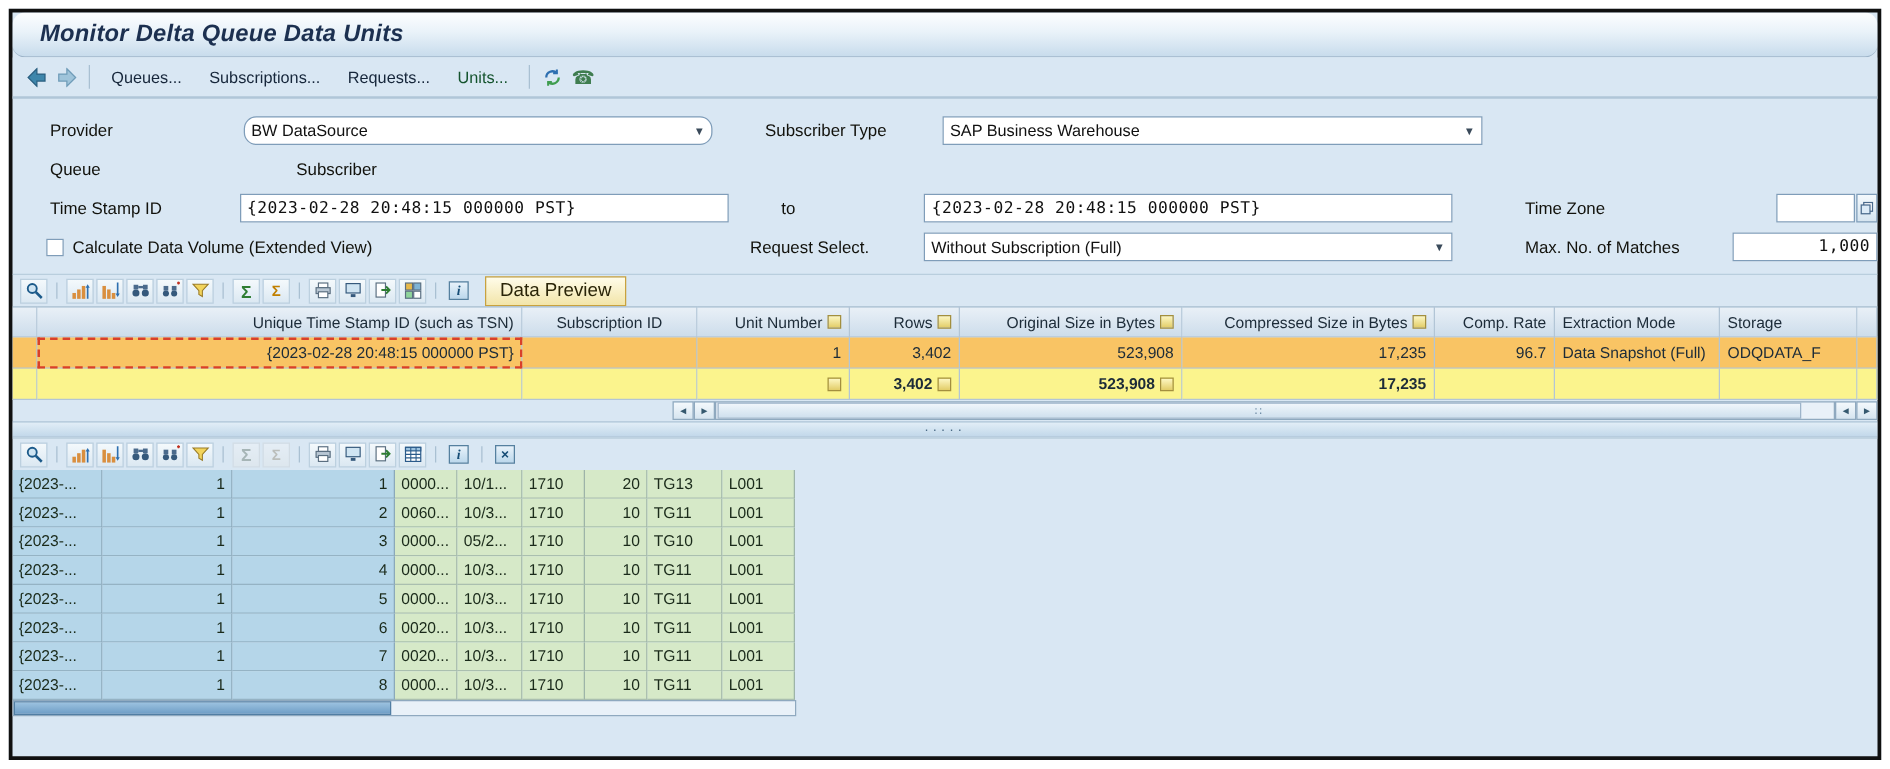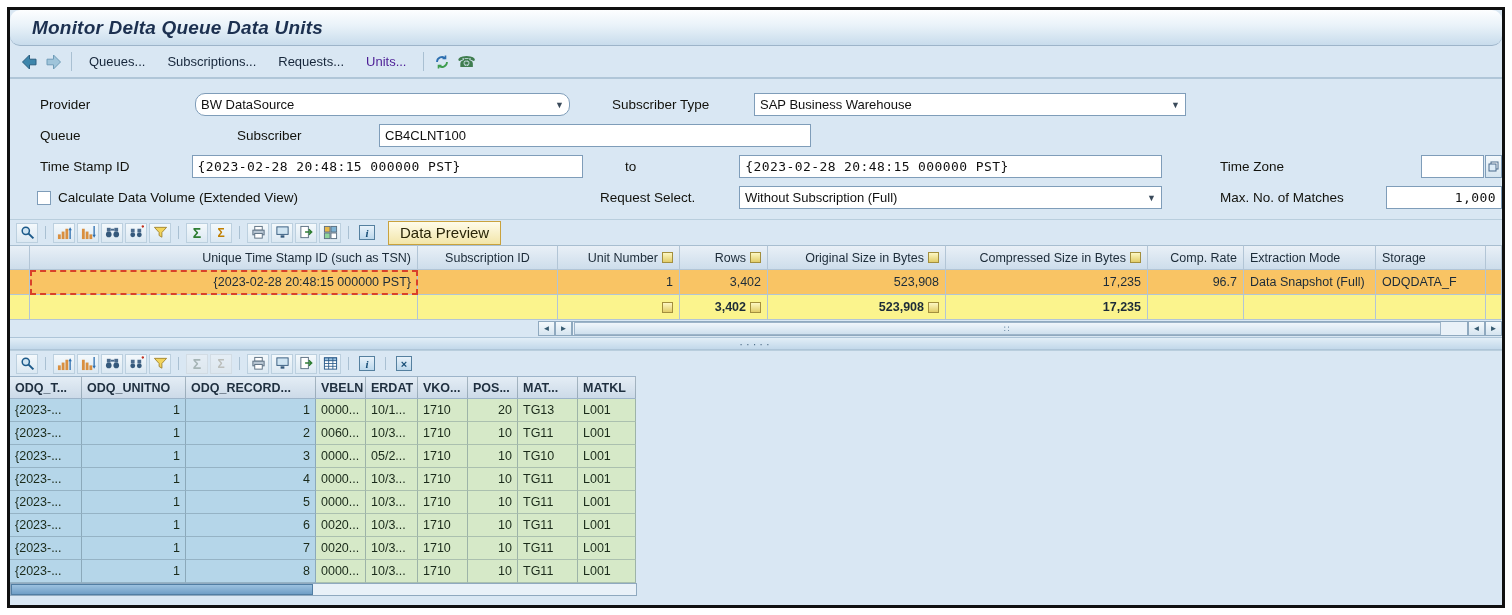--- a/index.html
+++ b/index.html
@@ -11,21 +11,21 @@
   .titlebar { flex:0 0 36px; background:linear-gradient(180deg,#fdfeff 0%,#e9f2f9 45%,#c8dcec 100%);
               border-bottom:1px solid #9db4c9; display:flex; align-items:center; padding-left:22px;border-radius:10px; }
   .title { font-size:19px; font-weight:bold; font-style:italic; color:#1c3050; letter-spacing:.2px; }
 
   
   .toolbar { flex:0 0 33px; display:flex; align-items:center; gap:2px; padding:0 8px;
              border-bottom:2px solid #b0c6d8; background:#d9e7f3; }
   .navbtn { width:22px; height:20px; display:flex; align-items:center; justify-content:center; }
   .tbtn { background:none; border:1px solid transparent; font:13px "Liberation Sans",sans-serif;
           color:#16263a; padding:3px 9px; }
-  .tbtn.disabled { color:#4c1d95; }
+  .tbtn.disabled { color:#14532d; }
   .sep { width:1px; align-self:stretch; margin:6px 5px; background:#a9c0d2; }
   .ic { width:22px; height:20px; display:flex; align-items:center; justify-content:center;
         border:1px solid #bcd0df; background:linear-gradient(#f4f9fc,#dcc 0); background:linear-gradient(#f4f9fc,#dbe8f2); }
   .ic.flat { border-color:transparent; background:none; }
   .ic.dis { opacity:.4; filter:grayscale(.8); }
   .sigma { color:#2e7d32; font-weight:bold; font-size:14px; line-height:1; }
   .sigma.sub { color:#c07f00; font-size:12px; }
   .boxglyph { width:16px; height:15px; display:flex; align-items:center; justify-content:center;
               background:linear-gradient(#e8f2fa,#bcd8ec); border:1px solid #55809f; color:#164d76;
               font-weight:bold; font-size:11px; }
@@ -150,23 +150,20 @@
       <span class="lab l2">Subscriber Type</span>
       <div class="field combo f2">
         <span>SAP Business Warehouse</span>
         <span class="dd">▼</span>
       </div>
     </div>
 
     <div class="frow">
       <span class="lab l1">Queue</span>
       <span class="lab l2">Subscriber</span>
-      <div class="field f2">
-            <span>CB4CLNT100</span>
-          </div>
     </div>
 
     <div class="frow">
       <span class="lab l1">Time Stamp ID</span>
       <div class="field f1b mono">
             <span>{2023-02-28 20:48:15 000000 PST}</span>
           </div>
       <span class="lab l2" style="width:117px;">to</span>
       <div class="field f2 mono">
             <span>{2023-02-28 20:48:15 000000 PST}</span>
@@ -463,31 +460,20 @@
     <span class="ic flat">
           <span class="boxglyph serif">i</span>
         </span>
     <span class="sep"></span>
     <span class="ic flat">
           <span class="boxglyph">×</span>
         </span>
   </div>
 
   <div>
-    <div class="g2row g2head">
-      <div>ODQ_T...</div>
-      <div>ODQ_UNITNO</div>
-      <div>ODQ_RECORD...</div>
-      <div>VBELN</div>
-      <div>ERDAT</div>
-      <div>VKO...</div>
-      <div>POS...</div>
-      <div>MAT...</div>
-      <div>MATKL</div>
-    </div>
     <div>
   <div class="g2row">
     <div class="key">{2023-...</div>
     <div class="key ar">1</div>
     <div class="key ar">1</div>
     <div class="val">0000...</div>
     <div class="val">10/1...</div>
     <div class="val">1710</div>
     <div class="val ar">20</div>
     <div class="val">TG13</div>

